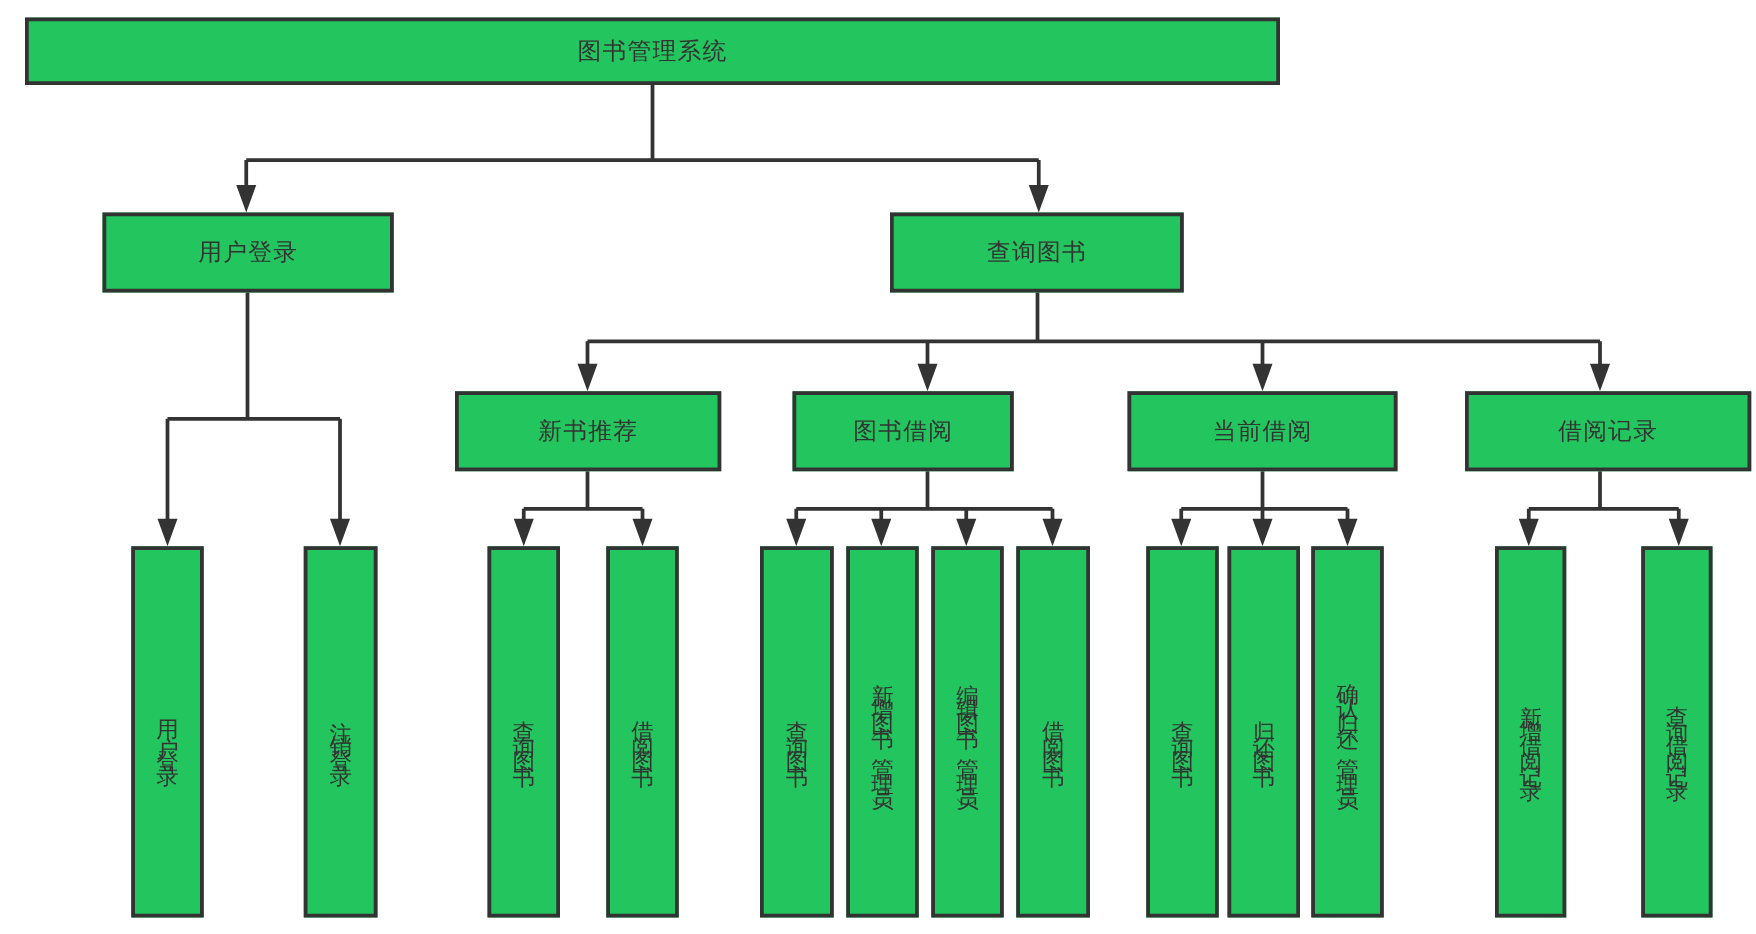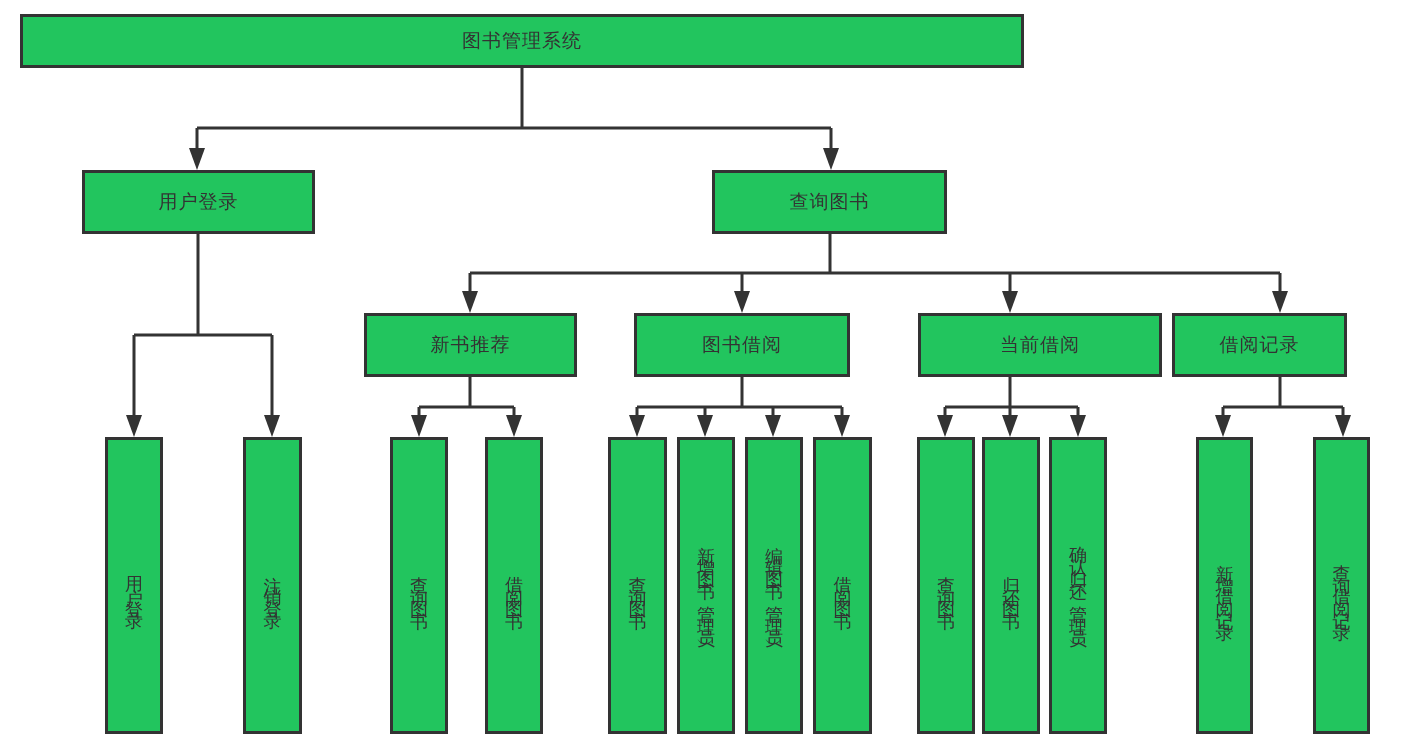--- a/index.html
+++ b/index.html
@@ -102,27 +102,27 @@
   <div class="node" style="left:82px;top:170px;width:233px;height:64px;">
     <span>用户登录</span>
   </div>
   <div class="node" style="left:712px;top:170px;width:235px;height:64px;">
     <span>查询图书</span>
   </div>
 
   <div class="node" style="left:364px;top:313px;width:213px;height:64px;align-items:center;">
     <span>新书推荐</span>
   </div>
-  <div class="node" style="left:634px;top:313px;width:216px;height:64px;">
+  <div class="node" style="left:634px;top:313px;width:177px;height:64px;">
     <span>图书借阅</span>
   </div>
-  <div class="node" style="left:902px;top:313px;width:244px;height:64px;margin-left:16px;">
+  <div class="node" style="left:902px;top:313px;width:216px;height:64px;">
     <span>当前借阅</span>
   </div>
-  <div class="node" style="left:1172px;top:313px;width:175px;height:64px;">
+  <div class="node" style="left:1172px;top:313px;width:229px;height:64px;">
     <span>借阅记录</span>
   </div>
 
   <div class="node leaf" style="left:105px;top:437px;width:58px;height:297px;">
     <span>用户登录</span>
   </div>
   <div class="node leaf" style="left:243px;top:437px;width:59px;height:297px;">
     <span>注销登录</span>
   </div>
 

